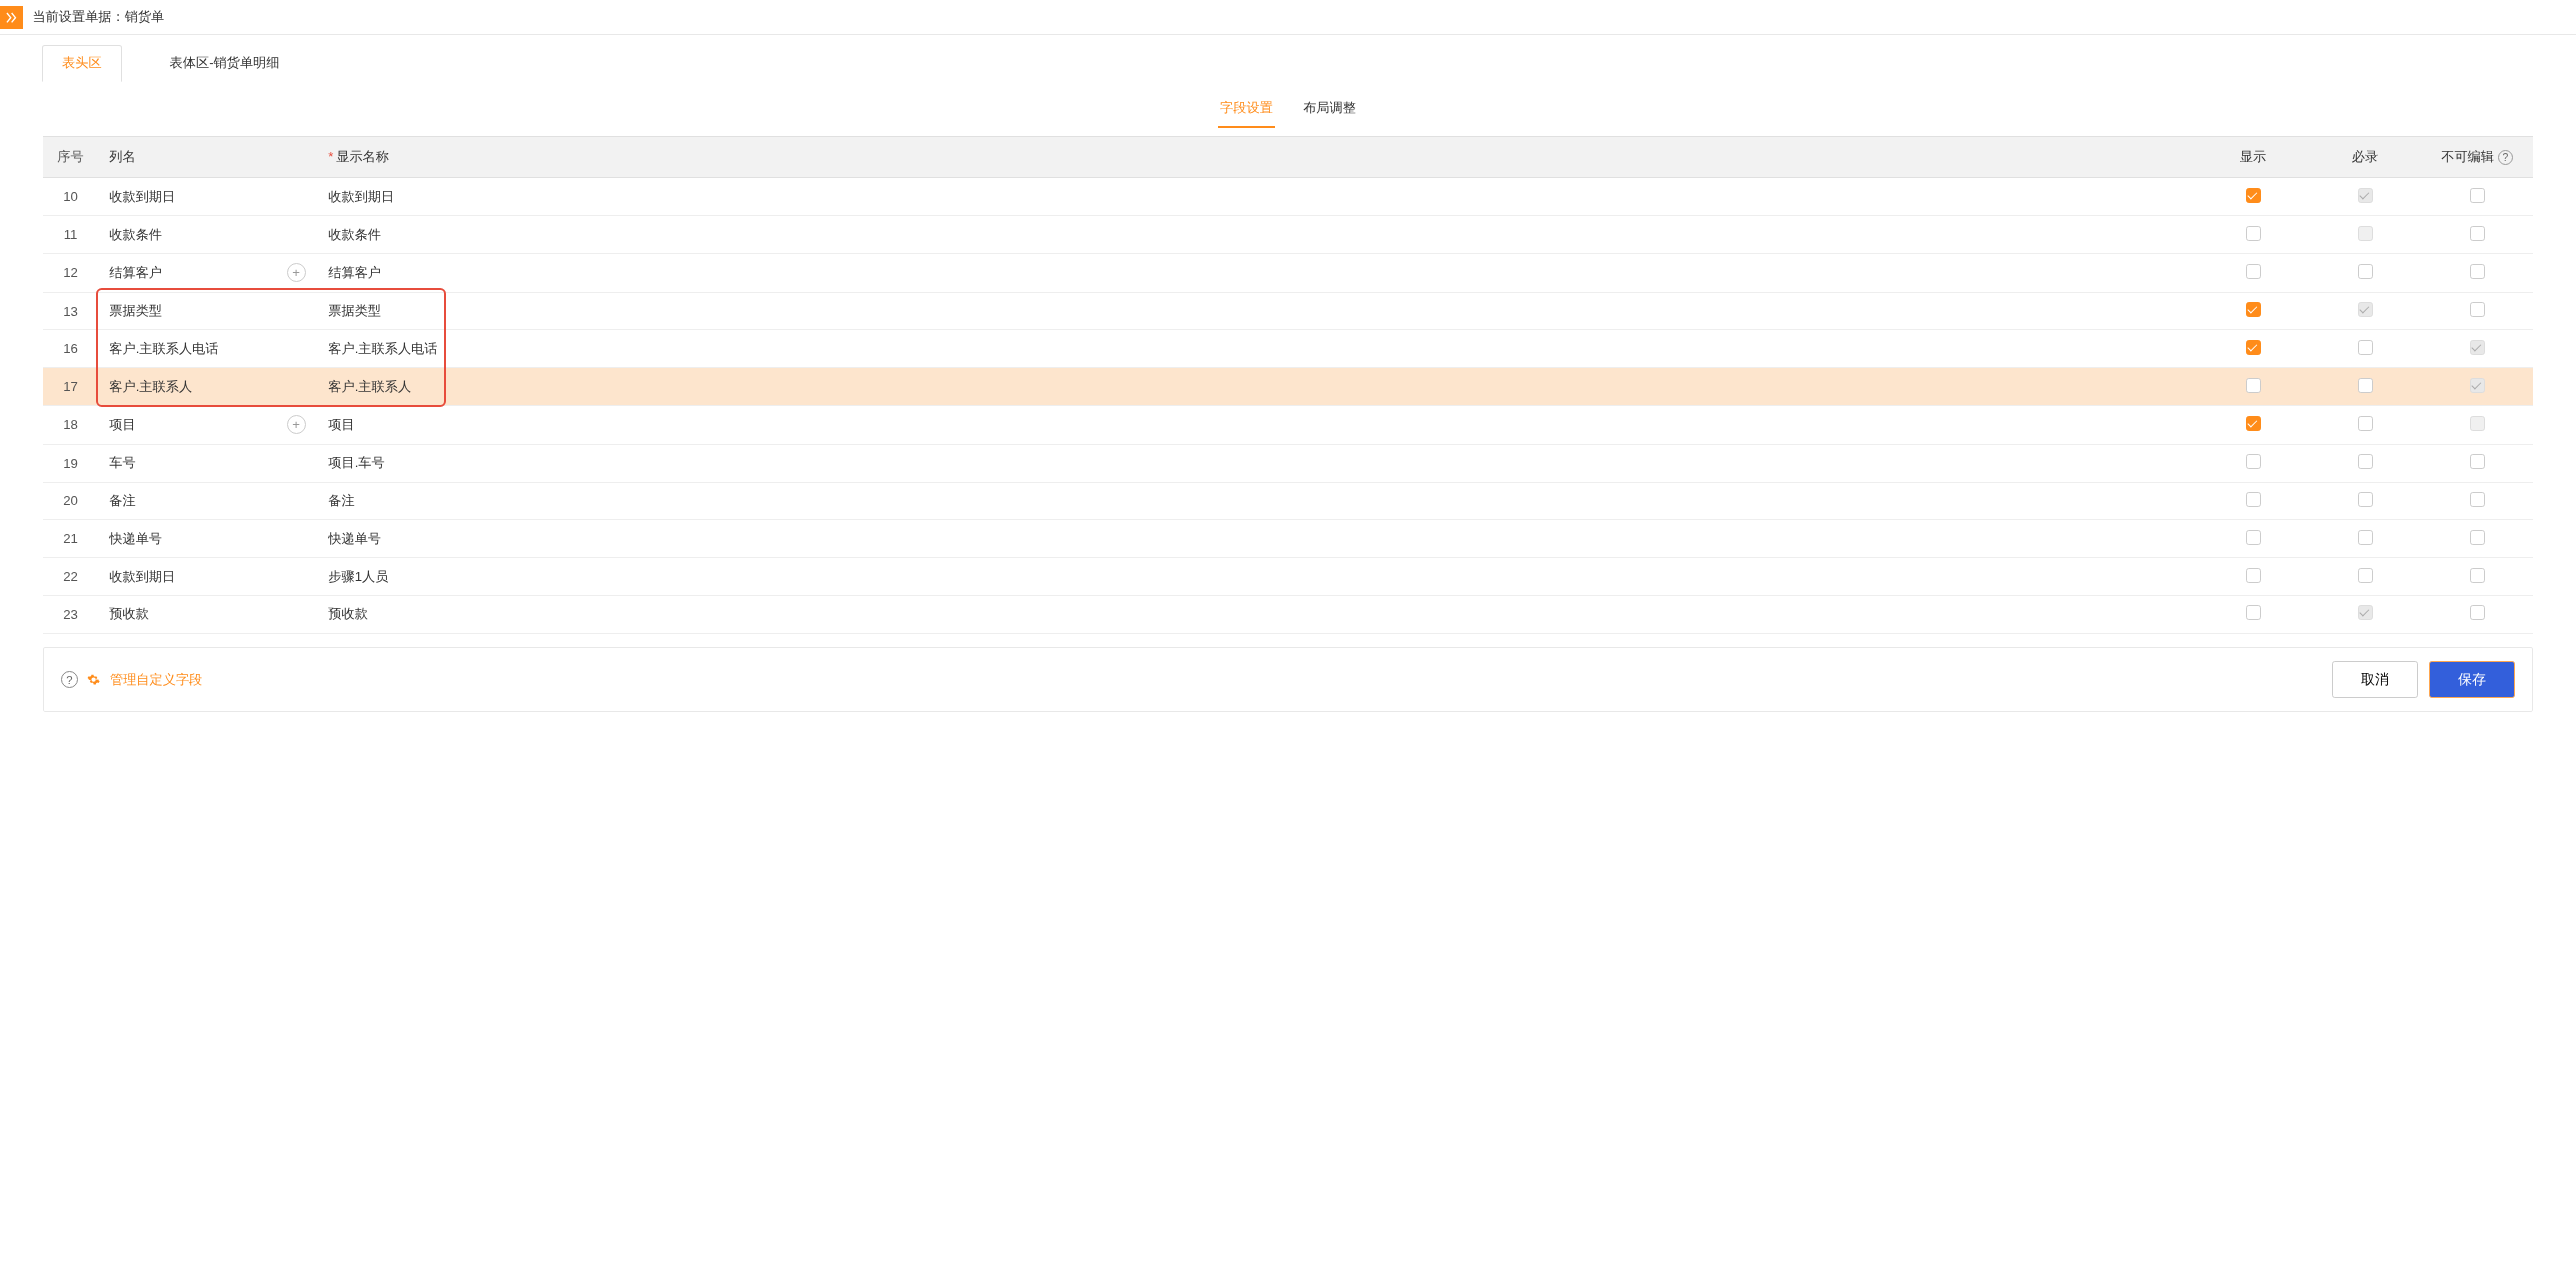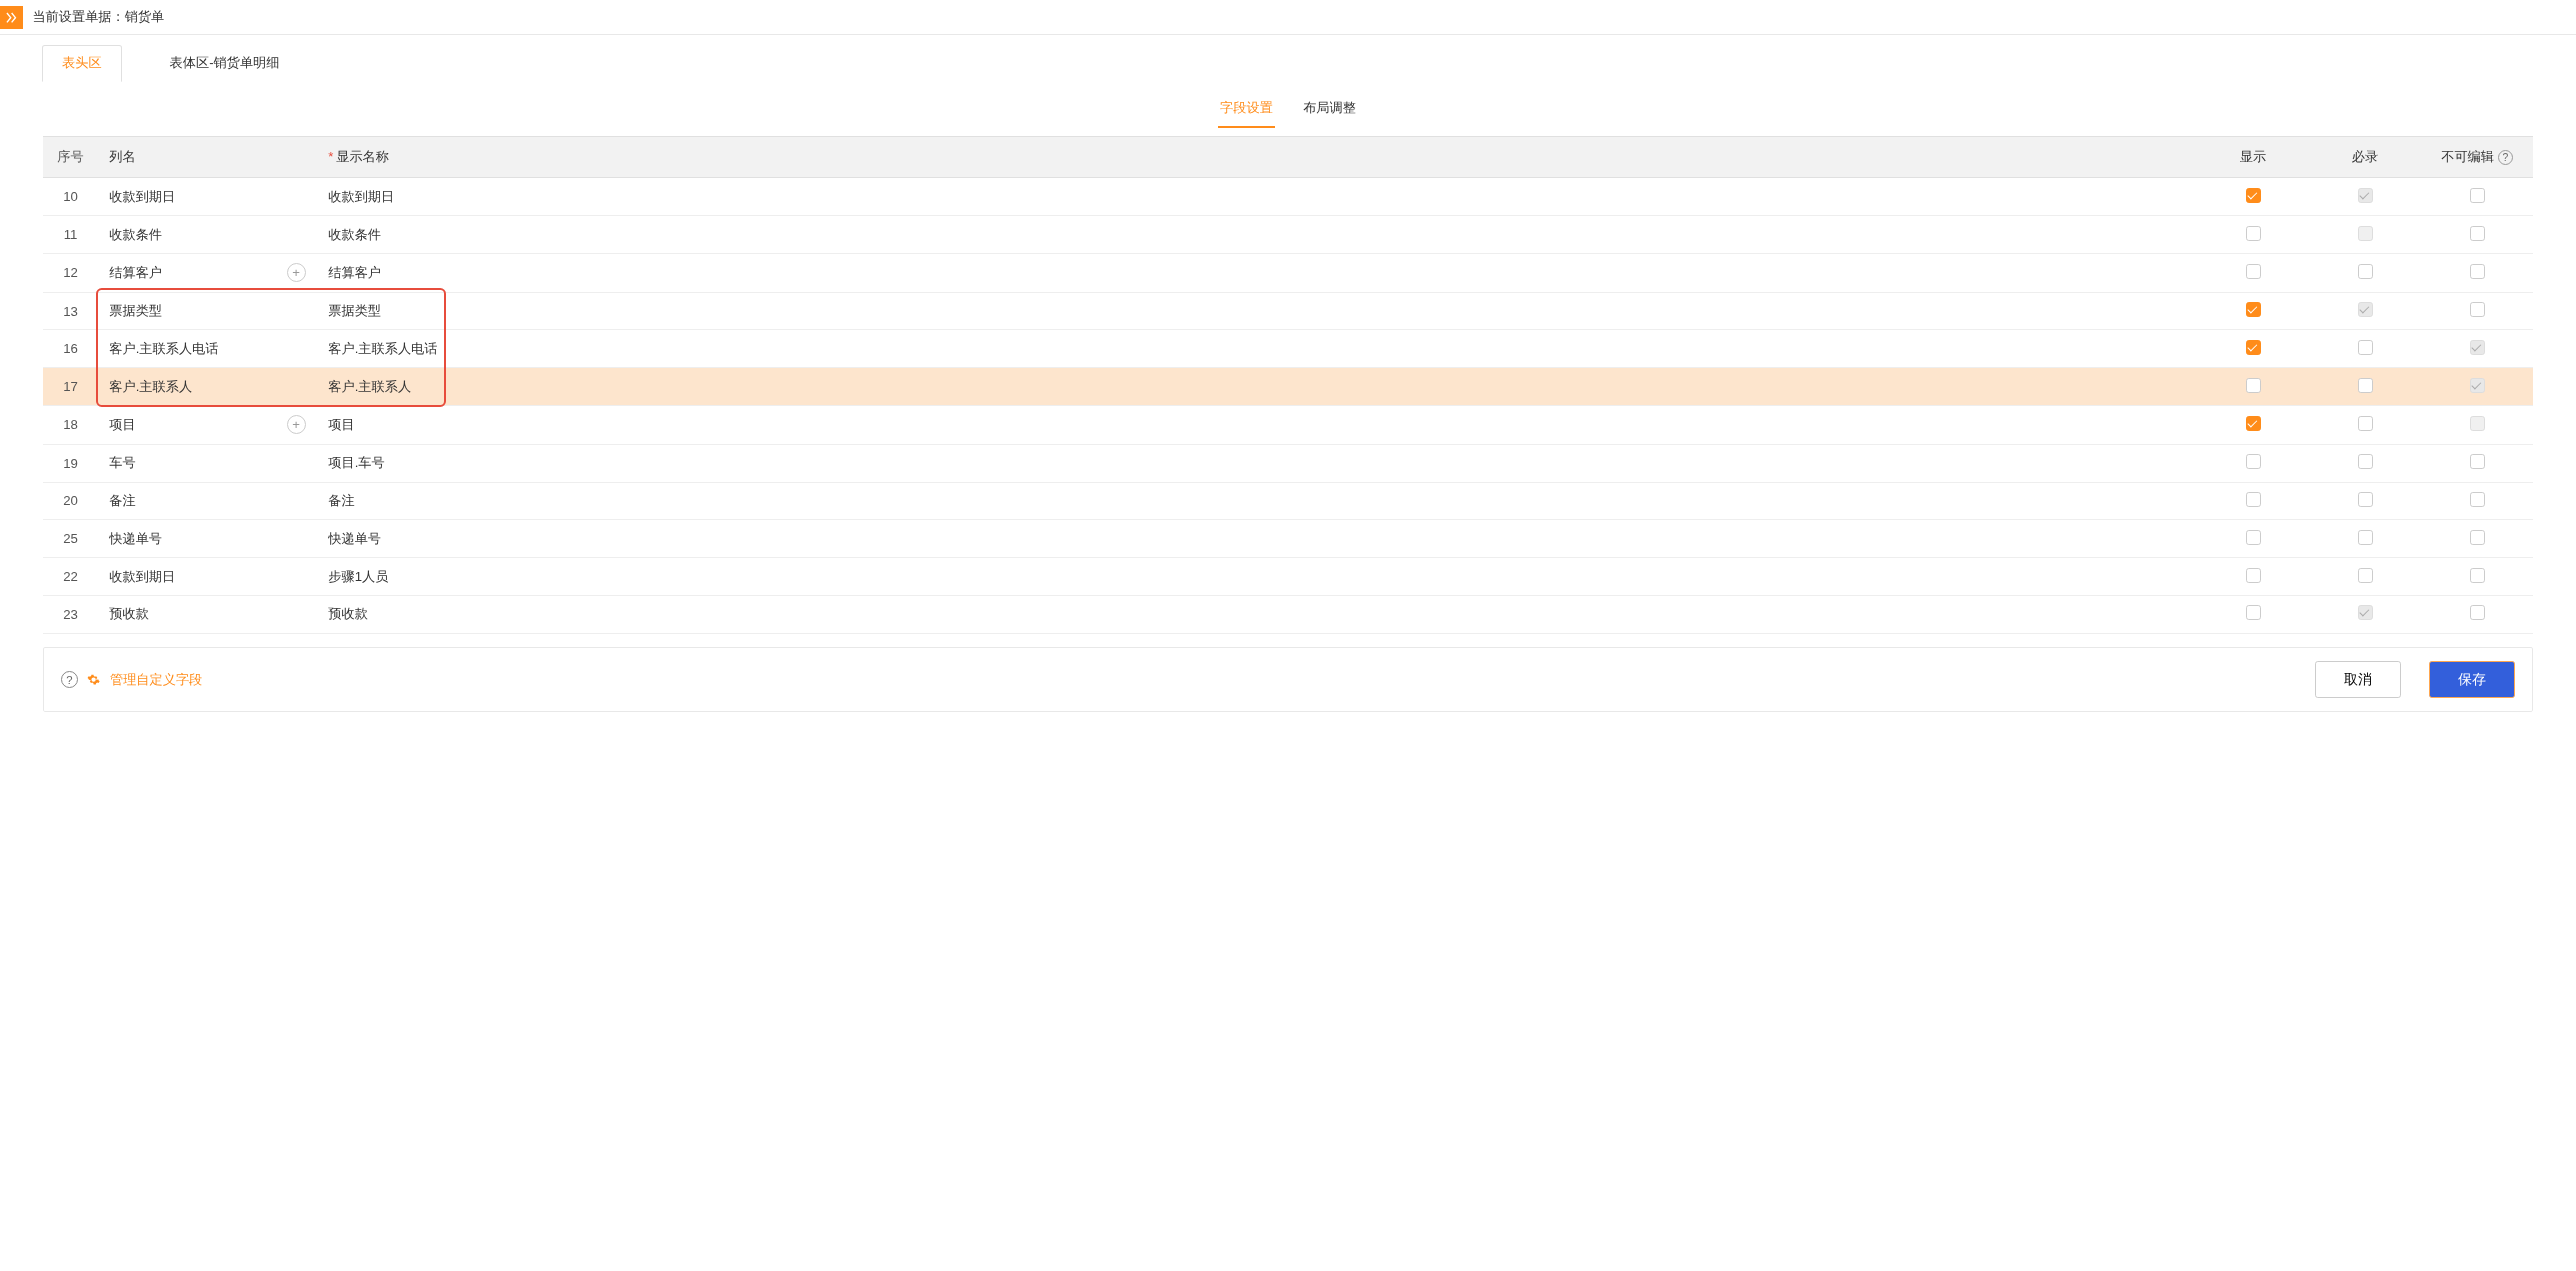--- a/index.html
+++ b/index.html
@@ -35,21 +35,21 @@
 .chk.disabled { background: #f0f0f0; border-color: #ddd; cursor: not-allowed; }
 .chk.disabled.checked { background: #e8e8e8; border-color: #ddd; }
 .chk.disabled.checked::after { border-color: #aaa; }
 .help-icon { display: inline-flex; width: 15px; height: 15px; border: 0.9px solid #999; border-radius: 50%; align-items: center; justify-content: center; font-size: 10.4px; color: #666; margin-left: 3.8px; }
 .red-box { position: absolute; border: 2.4px solid #e74c3c; border-radius: 5.7px; pointer-events: none; z-index: 5; }
 .footer { display: flex; align-items: center; justify-content: space-between; margin: 13.2px 43px 0 43px; padding: 13.2px 17px; border: 0.9px solid #e8e8e8; background: #fff; border-radius: 1.9px; }
 .footer-left { display: flex; align-items: center; gap: 9.4px; color: #ff8c1a; }
 .q-icon { width: 17px; height: 17px; border: 1.4px solid #888; border-radius: 50%; display: inline-flex; align-items: center; justify-content: center; font-size: 11.3px; color: #666; }
 .gear-icon { display: inline-flex; color: #ff8c1a; }
 .manage-link { color: #ff8c1a; cursor: pointer; }
-.footer-right { display: flex; gap: 28px; margin-left: 8px; }
+.footer-right { display: flex; gap: 11px; margin-left: 8px; }
 .btn { padding: 8.5px 28px; border-radius: 2.8px; font-size: 14px; cursor: pointer; border: 0.9px solid #ccc; background: #fff; }
 .btn.primary { background: #1d4ed8; border-color: #ff9e3d; color: #fff; opacity: 0.9; }
 .table-outer { position: relative; }
 </style>
 </head>
 <body>
 
 <div class="container">
 
   <div class="top-bar">
@@ -193,21 +193,21 @@
                 <div class="name-wrap">
                   <span>备注</span>
                 </div>
               </td>
               <td class="col-display">备注</td>
               <td class="col-chk" style="text-align: center;"><span class="chk"></span></td>
               <td class="col-chk" style="text-align: center;"><span class="chk"></span></td>
               <td class="col-chk" style="text-align: center;"><span class="chk"></span></td>
             </tr>
             <tr>
-              <td class="col-idx">25</td>
+              <td class="col-idx">21</td>
               <td class="col-name">
                 <div class="name-wrap">
                   <span>快递单号</span>
                 </div>
               </td>
               <td class="col-display">快递单号</td>
               <td class="col-chk" style="text-align: center;"><span class="chk"></span></td>
               <td class="col-chk" style="text-align: center;"><span class="chk"></span></td>
               <td class="col-chk" style="text-align: center;"><span class="chk"></span></td>
             </tr>

